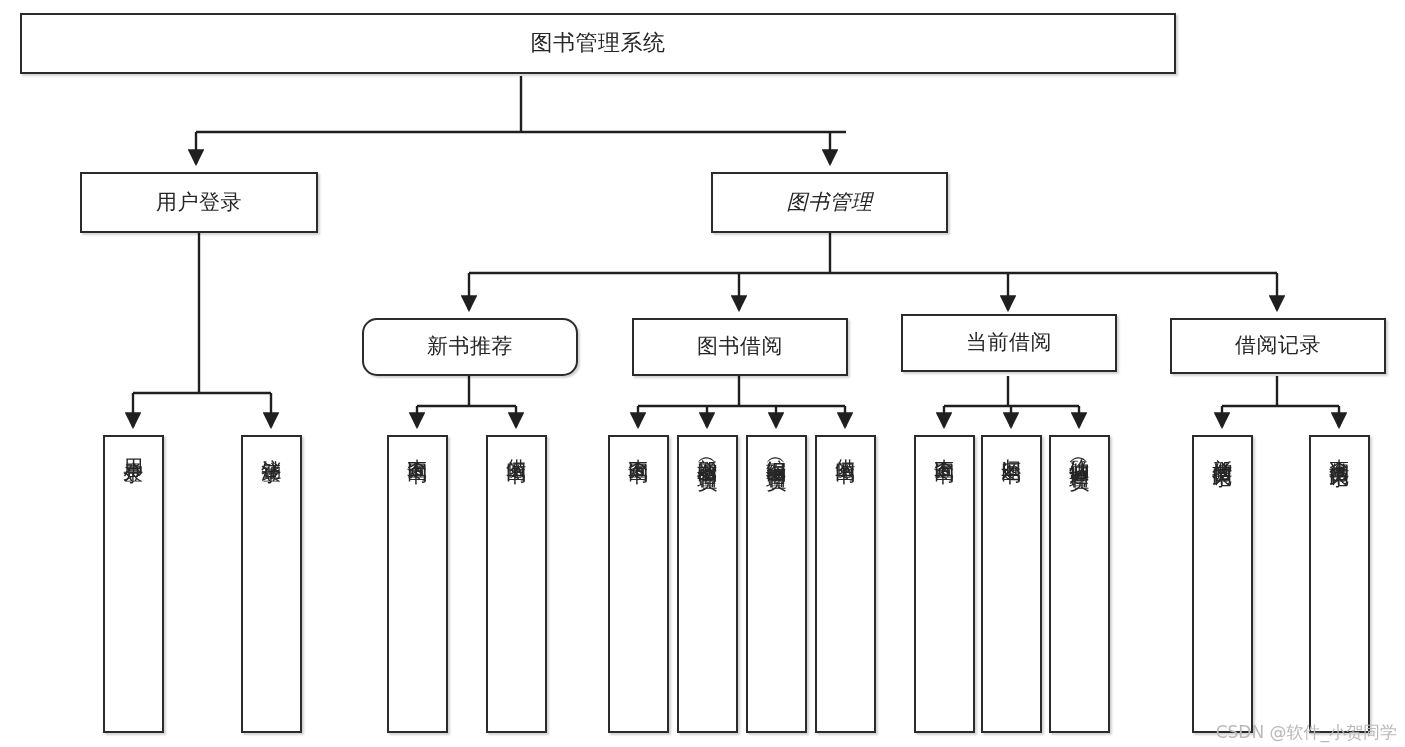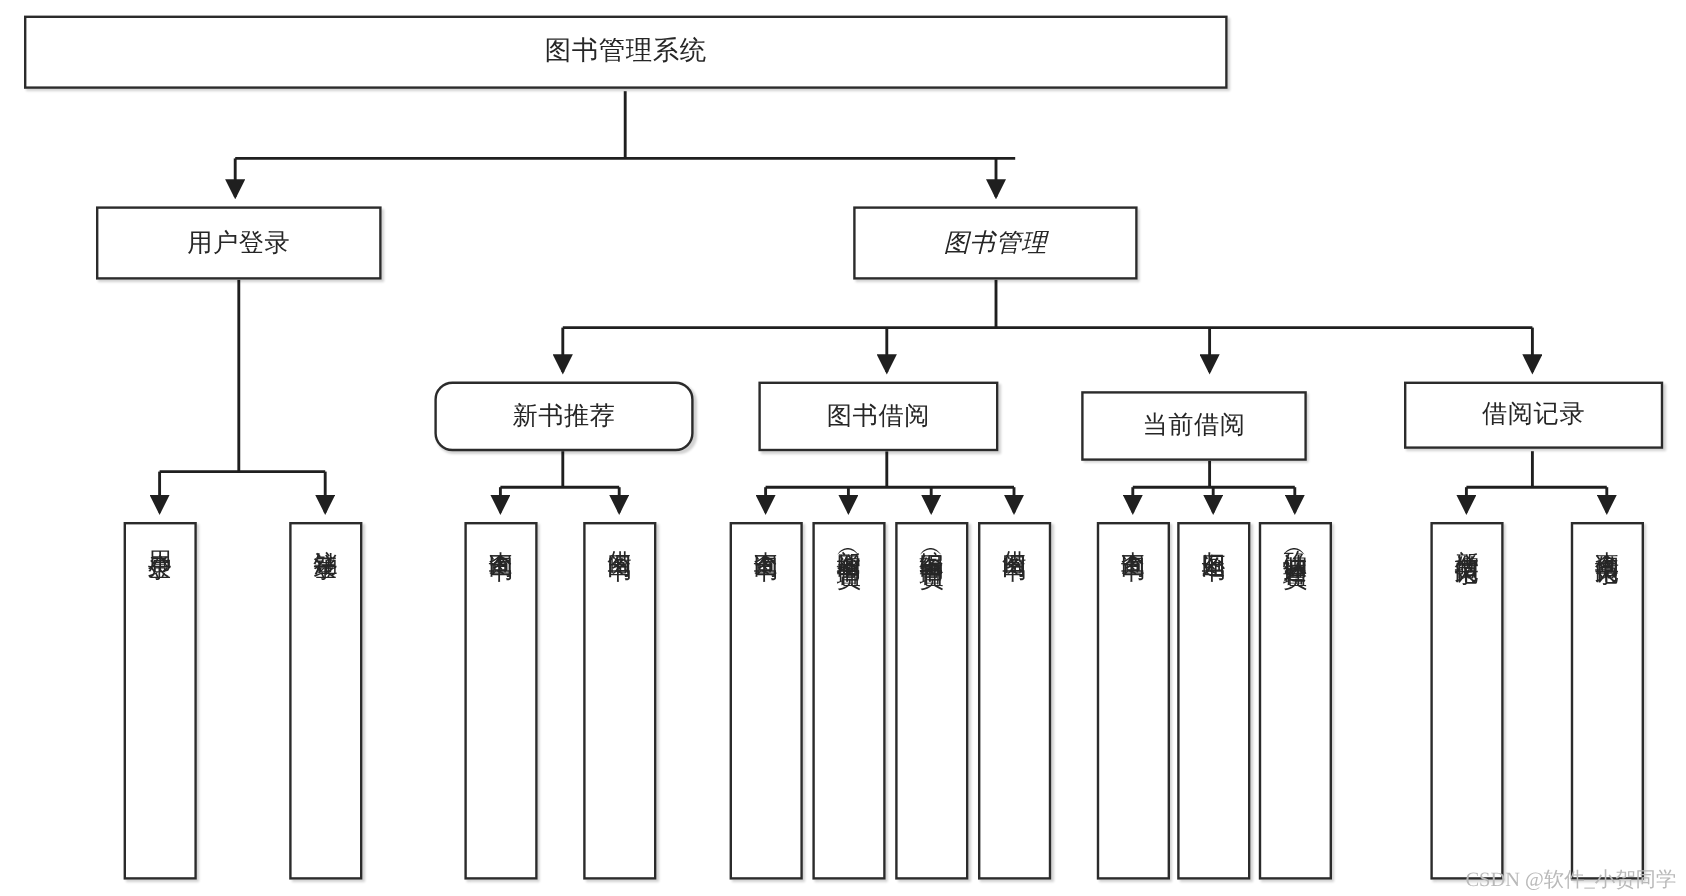--- a/index.html
+++ b/index.html
@@ -58,21 +58,20 @@
     white-space: nowrap;
   }
   .watermark {
     position: absolute;
     right: 8px;
     bottom: 3px;
     font-size: 17px;
     color: #b9b9b9;
     white-space: nowrap;
     user-select: none;
-    font-family: Liberation Serif, serif;
   }
 </style>
 </head>
 <body>
 
 <div id="diagram-root">
 
   <svg class="edges" viewBox="0 0 1405 747" xmlns="http://www.w3.org/2000/svg">
     <defs>
       <marker id="arrow" viewBox="0 0 12 12" refX="10.5" refY="6" markerWidth="7" markerHeight="7" orient="auto-start-reverse">
@@ -116,38 +115,38 @@
       <path d="M 1011 406 L 1011 427" marker-end="url(#arrow)"></path>
       <path d="M 1079 406 L 1079 427" marker-end="url(#arrow)"></path>
 
       <path d="M 1277 376 L 1277 406"></path>
       <path d="M 1222 406 L 1339 406"></path>
       <path d="M 1222 406 L 1222 427" marker-end="url(#arrow)"></path>
       <path d="M 1339 406 L 1339 427" marker-end="url(#arrow)"></path>
     </g>
   </svg>
 
-  <div class="node root" style="left:20px; top:13px; width:1003px; height:61px;">
+  <div class="node root" style="left:20px; top:13px; width:1156px; height:61px;">
     <span class="label-h">图书管理系统</span>
   </div>
 
   <div class="node" style="left:80px; top:172px; width:238px; height:61px;">
     <span class="label-h">用户登录</span>
   </div>
   <div class="node" style="left:711px; top:172px; width:237px; height:61px;font-style:italic;">
     <span class="label-h">图书管理</span>
   </div>
 
   <div class="node" style="left:362px; top:318px; width:216px; height:58px;border-radius:15px;">
     <span class="label-h">新书推荐</span>
   </div>
-  <div class="node" style="left:632px; top:318px; width:200px; height:58px;">
+  <div class="node" style="left:632px; top:318px; width:216px; height:58px;">
     <span class="label-h">图书借阅</span>
   </div>
-  <div class="node" style="left:901px; top:326px; width:188px; height:58px;text-align:right;">
+  <div class="node" style="left:901px; top:314px; width:216px; height:58px;text-align:right;">
     <span class="label-h">当前借阅</span>
   </div>
   <div class="node" style="left:1170px; top:318px; width:216px; height:56px;">
     <span class="label-h">借阅记录</span>
   </div>
 
   <div class="node leaf" style="left:103px; top:435px; width:61px; height:298px;">
     <span class="label-v">用户登录</span>
   </div>
   <div class="node leaf" style="left:241px; top:435px; width:61px; height:298px;">

